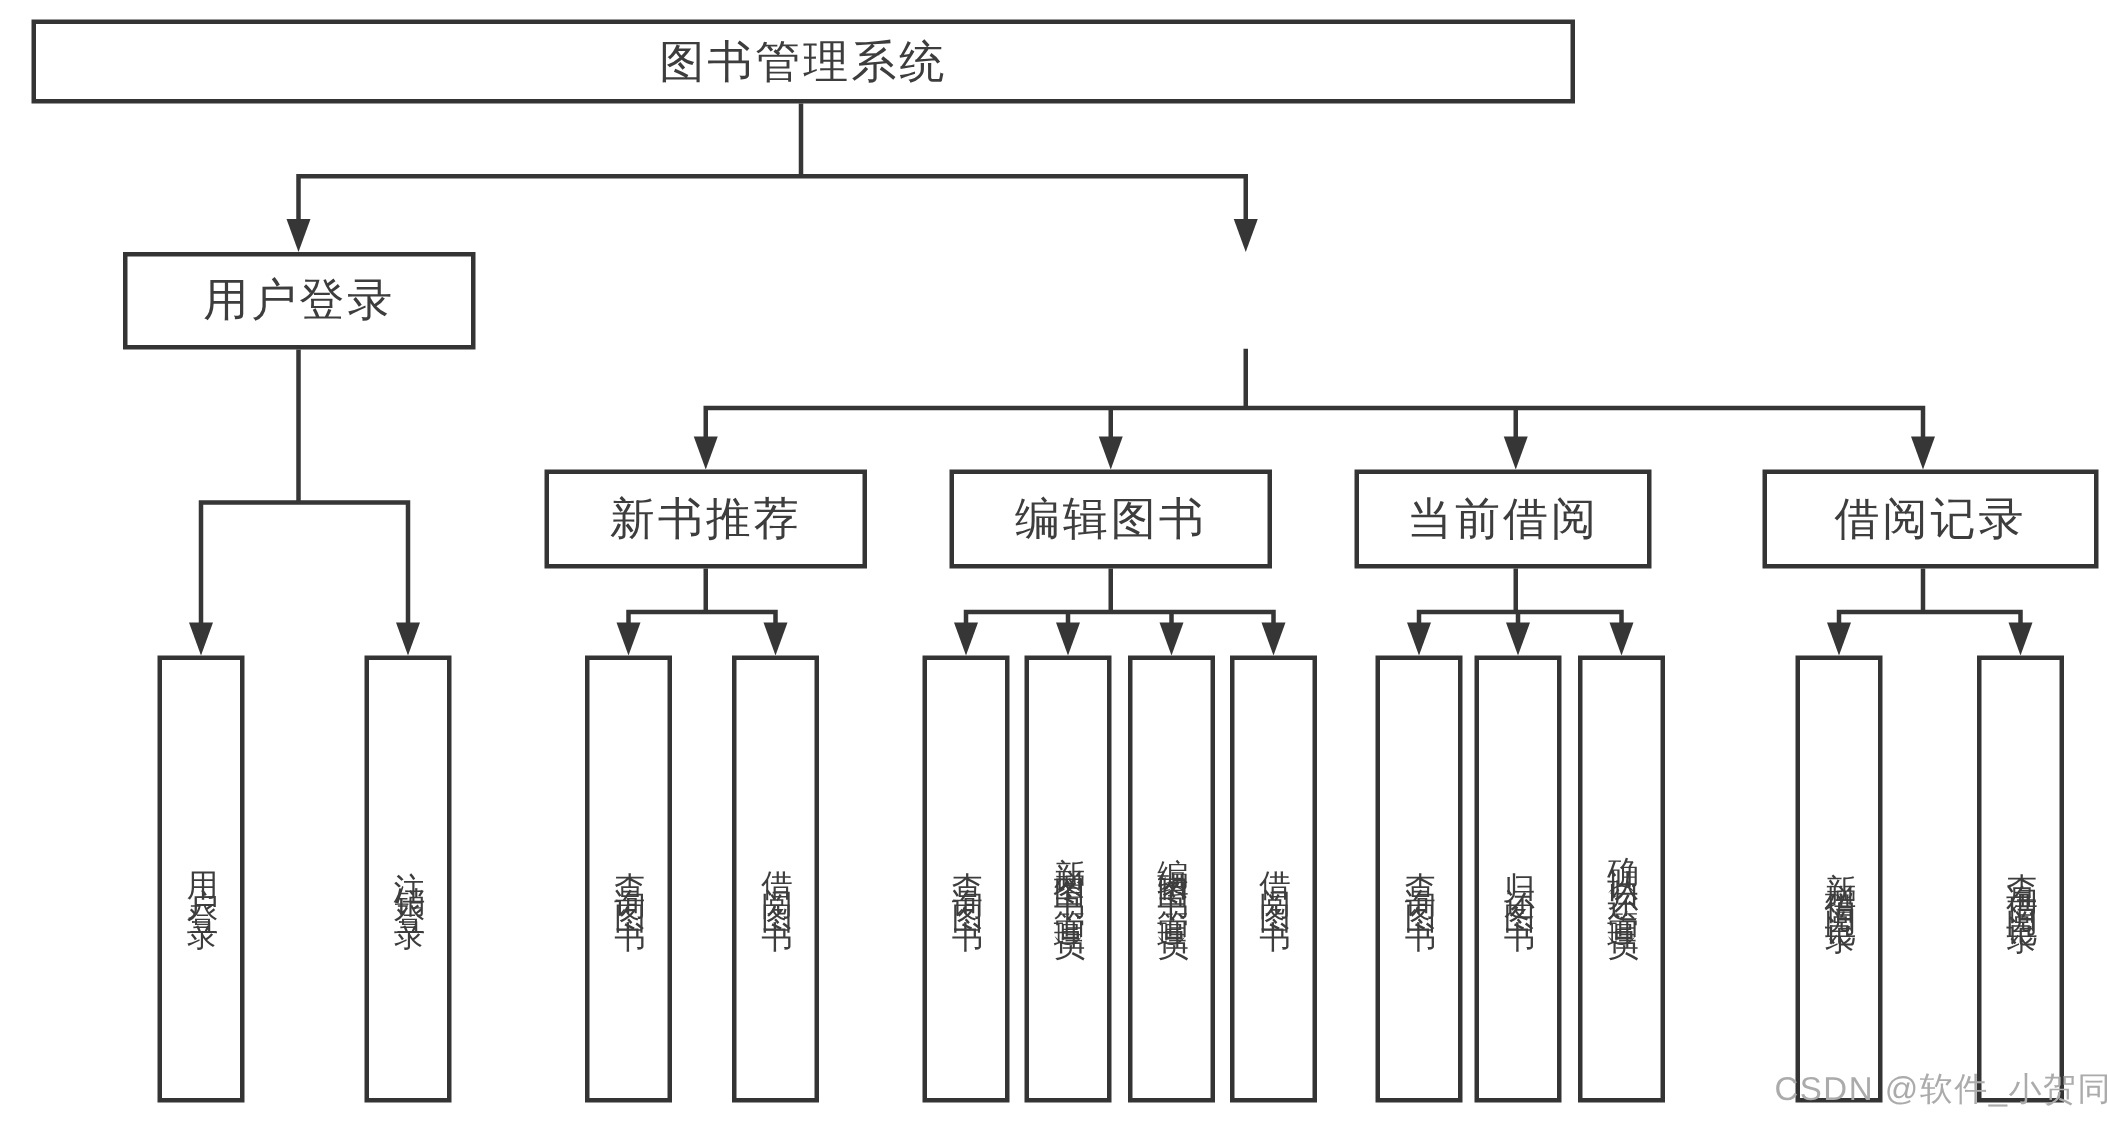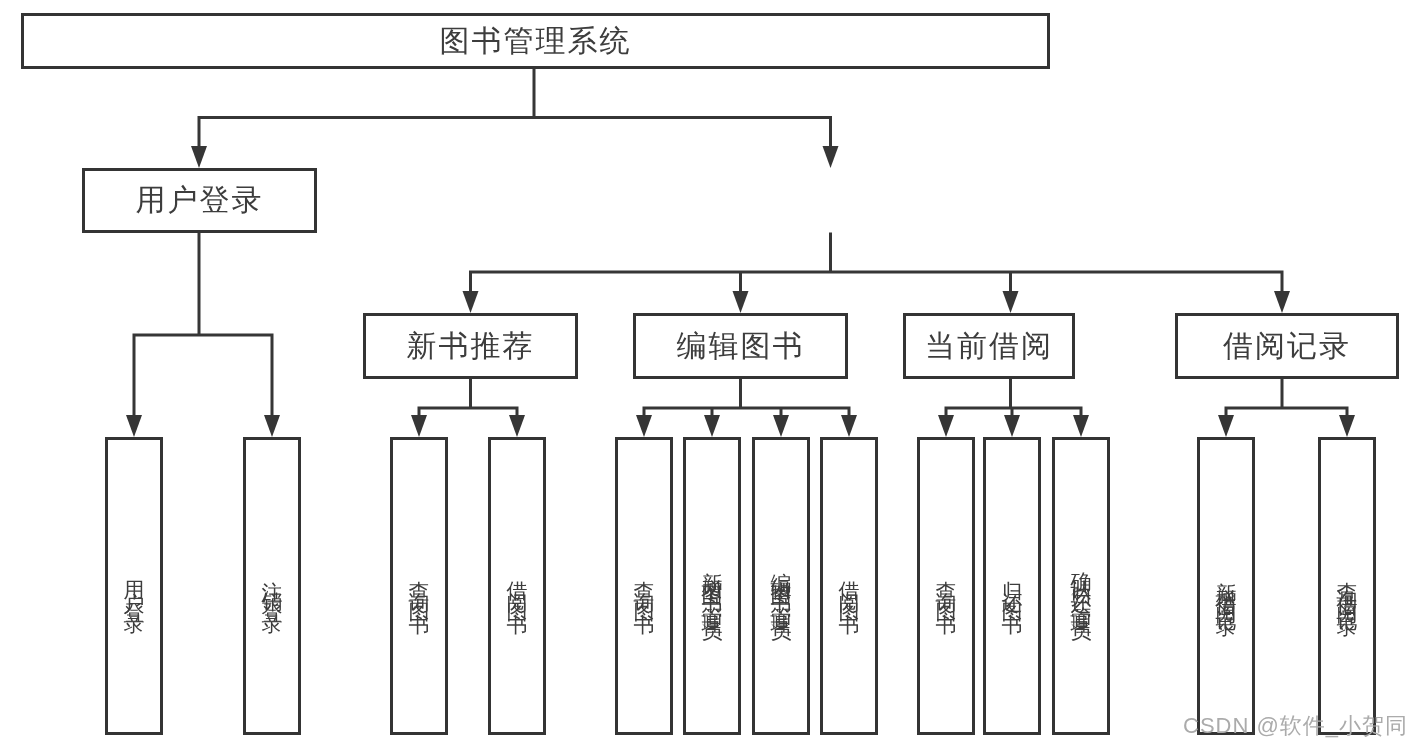--- a/index.html
+++ b/index.html
@@ -52,21 +52,21 @@
       <polygon points="1218,415 1234,415 1226,437" fill="#363636"></polygon>
       <polygon points="1339,415 1355,415 1347,437" fill="#363636"></polygon>
     </svg>
 
   <div class="node" style="left:21px; top:13px; width:1029px; height:56px;">图书管理系统</div>
 
   <div class="node" style="left:82px; top:168px; width:235px; height:65px;">用户登录</div>
 
   <div class="node" style="left:363px; top:313px; width:215px; height:66px;">新书推荐</div>
   <div class="node" style="left:633px; top:313px; width:215px; height:66px;">编辑图书</div>
-  <div class="node" style="left:903px; top:313px; width:172px; height:66px;text-align:center;">当前借阅</div>
+  <div class="node" style="left:903px; top:313px; width:198px; height:66px;text-align:center;">当前借阅</div>
   <div class="node" style="left:1175px; top:313px; width:224px; height:66px;">借阅记录</div>
 
   <div class="node leaf" style="left:105px; top:437px; width:58px; height:298px;">用户登录</div>
   <div class="node leaf" style="left:243px; top:437px; width:58px; height:298px;">注销登录</div>
 
   <div class="node leaf" style="left:390px; top:437px; width:58px; height:298px;">查询图书</div>
   <div class="node leaf" style="left:488px; top:437px; width:58px; height:298px;">借阅图书</div>
 
   <div class="node leaf" style="left:615px; top:437px; width:58px; height:298px;">查询图书</div>
   <div class="node leaf sp-small" style="left:683px; top:437px; width:58px; height:298px;">新增图书（管理员）</div>

